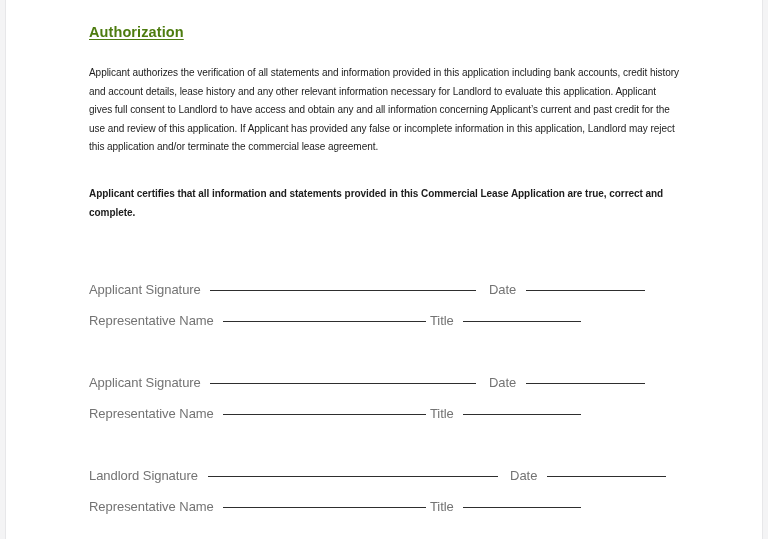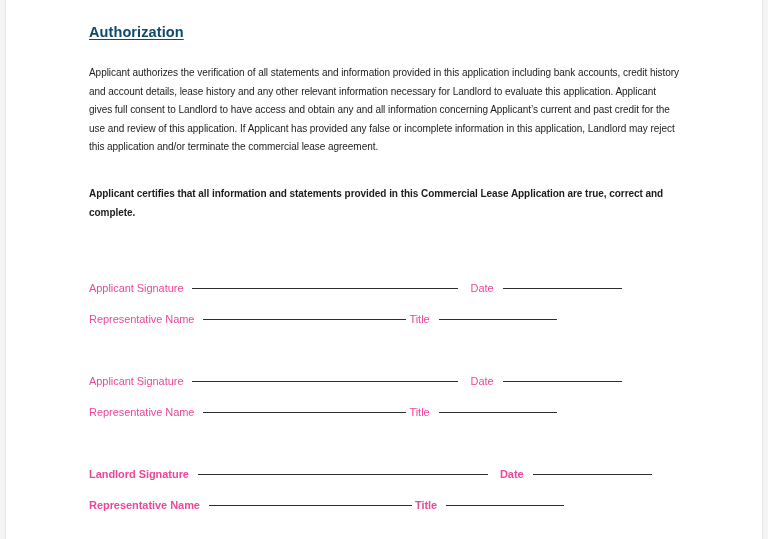--- a/index.html
+++ b/index.html
@@ -36,21 +36,21 @@
     height: 539px;
   }
 
   
   .section-heading {
     position: absolute;
     left: 0;
     top: 24px;
     font-size: 14.5px;
     font-weight: bold;
-    color: #0c4a6e;
+    color: #4d7c0f;
     text-decoration: underline;
     text-underline-offset: 2px;
     letter-spacing: 0.1px;
     white-space: nowrap;
   }
 
   .para {
     position: absolute;
     left: 0;
     width: 592px;
@@ -64,28 +64,28 @@
   .para-2 { top: 175px; font-weight: bold; }
 
   
   .sig-block {
     position: absolute;
     left: 0;
     width: 560px;
   }
   .sig-block-1 { top: 282px; }
   .sig-block-2 { top: 375px; }
-  .sig-block-3 { top: 468px; font-weight: bold; }
+  .sig-block-3 { top: 468px; }
 
   .sig-row {
     position: relative;
     height: 31px;
     white-space: nowrap;
-    font-size: 11px;
-    color: #ec4899;
+    font-size: 13px;
+    color: #737373;
     letter-spacing: -0.05px;
   }
 
   .sig-label {
     display: inline-block;
     vertical-align: baseline;
   }
 
   .rule {
     display: inline-block;

